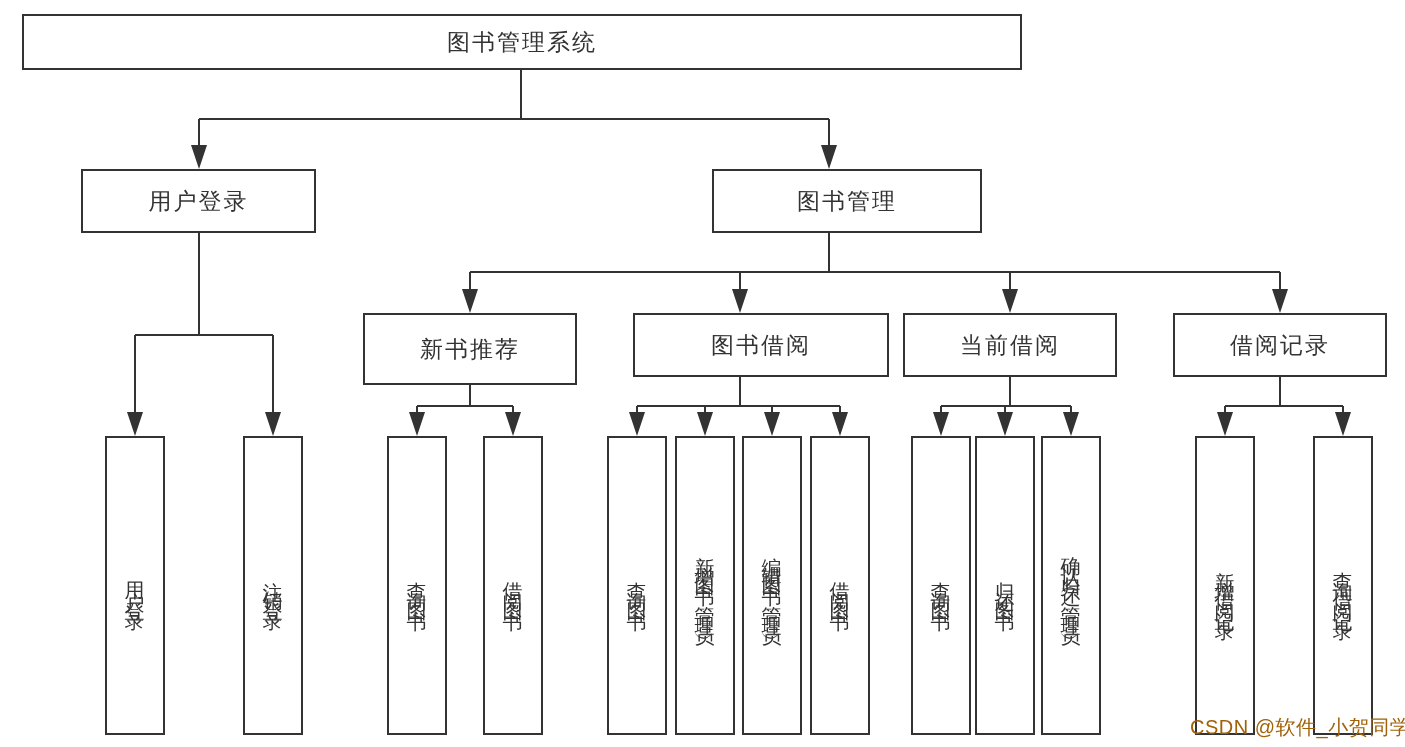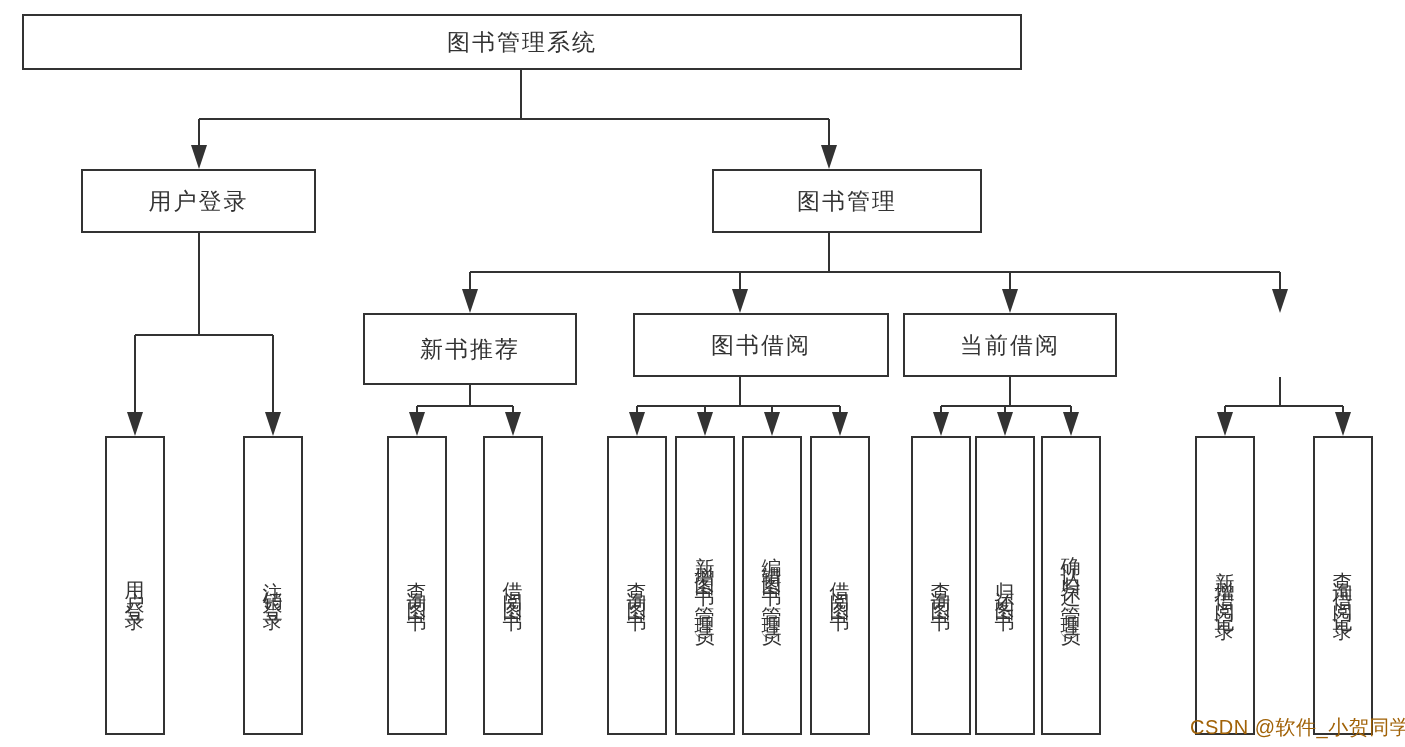--- a/index.html
+++ b/index.html
@@ -107,20 +107,21 @@
   </svg>
 
   <div class="node h" style="left:22px; top:14px; width:1000px; height:56px;">图书管理系统</div>
 
   <div class="node h" style="left:81px; top:169px; width:235px; height:64px;">用户登录</div>
   <div class="node h" style="left:712px; top:169px; width:270px; height:64px;">图书管理</div>
 
   <div class="node h" style="left:363px; top:313px; width:214px; height:72px;">新书推荐</div>
   <div class="node h" style="left:633px; top:313px; width:256px; height:64px;">图书借阅</div>
   <div class="node h" style="left:903px; top:313px; width:214px; height:64px;">当前借阅</div>
+  <div class="node h" style="left:1173px; top:313px; width:214px; height:64px;">借阅记录</div>
 
   <div class="node v" style="left:105px; top:436px; width:60px; height:299px;">用户登录</div>
   <div class="node v" style="left:243px; top:436px; width:60px; height:299px;">注销登录</div>
 
   <div class="node v" style="left:387px; top:436px; width:60px; height:299px;">查询图书</div>
   <div class="node v" style="left:483px; top:436px; width:60px; height:299px;">借阅图书</div>
 
   <div class="node v" style="left:607px; top:436px; width:60px; height:299px;">查询图书</div>
   <div class="node v" style="left:675px; top:436px; width:60px; height:299px;">新增图书（管理员）</div>
   <div class="node v" style="left:742px; top:436px; width:60px; height:299px;">编辑图书（管理员）</div>

